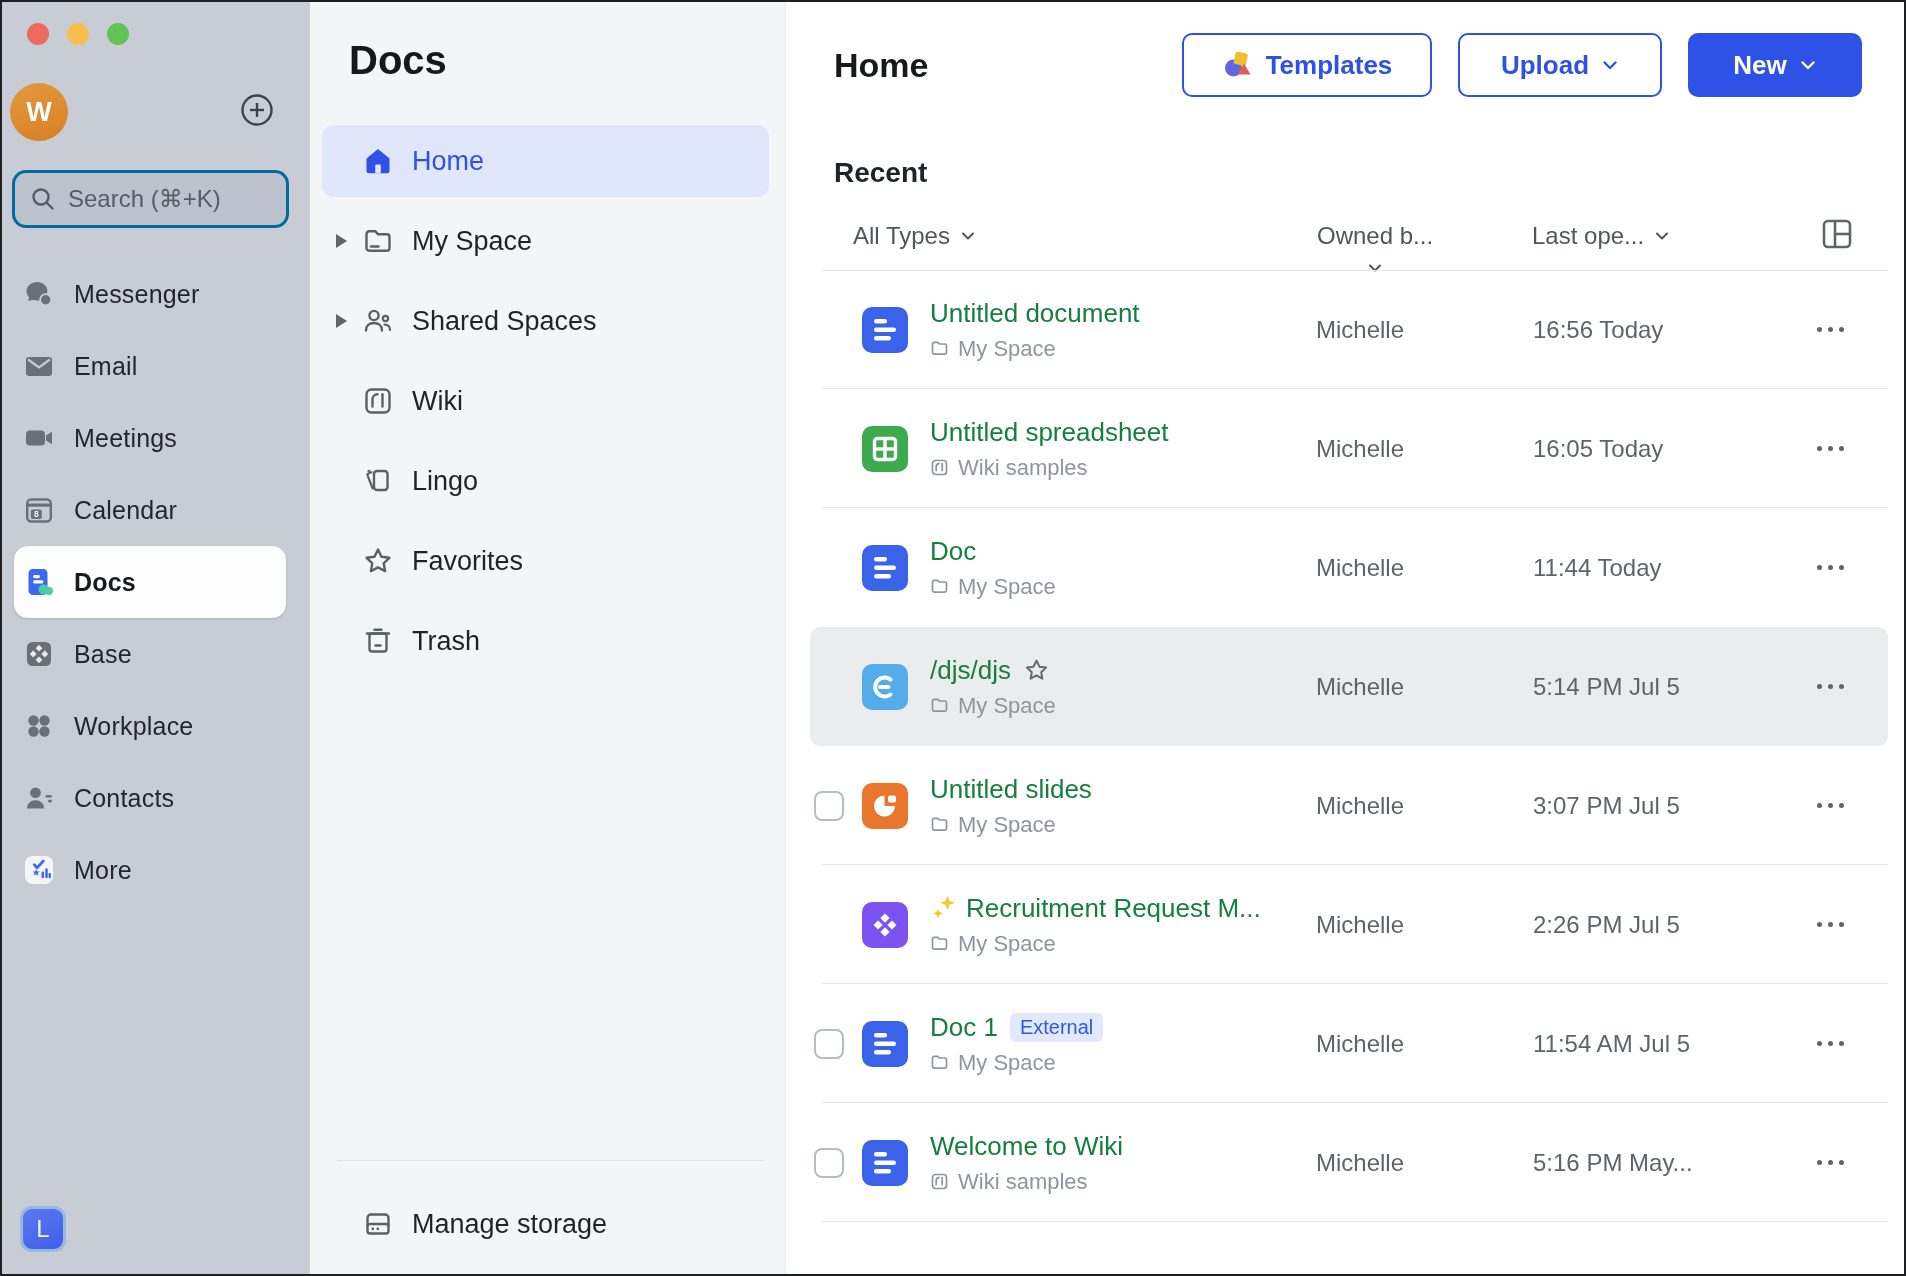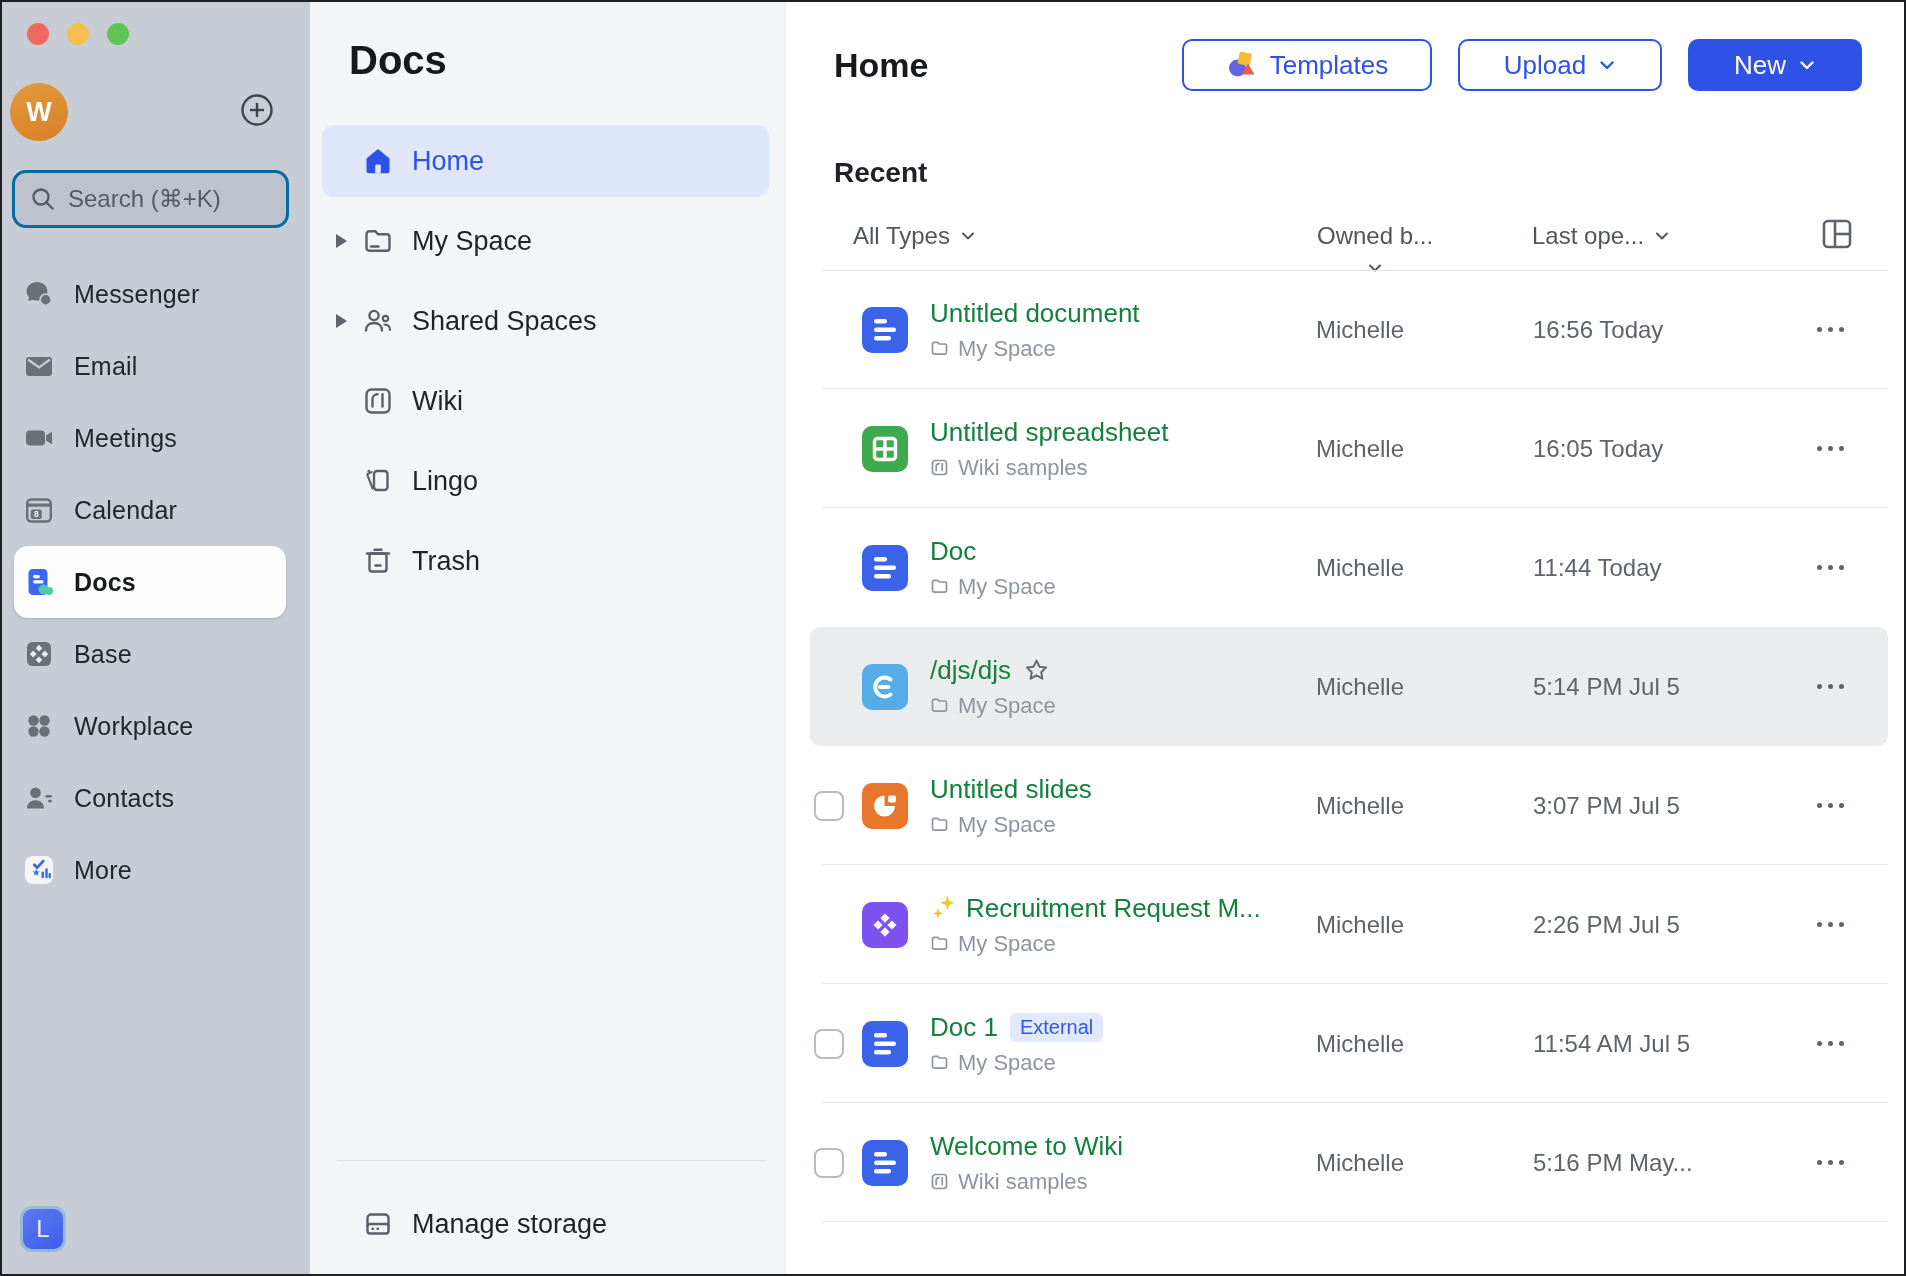--- a/index.html
+++ b/index.html
@@ -43,22 +43,22 @@
   .nav-item.selected .nav-label { color:#2e51e6; font-weight:500; }
   .panel-divider { position:absolute; top:1158px; left:27px; right:20px; height:1px; background:#e0e2e6; }
   .panel-footer { position:absolute; top:1186px; left:12px; right:16px; }
   .panel-footer .nav-item { margin-bottom:0; }
 
   
   .main { flex:1; background:#fff; position:relative; }
   .main-header { position:absolute; top:32px; left:48px; right:42px; height:62px; display:flex; align-items:center; justify-content:space-between; }
   .page-title { font-size:34px; font-weight:600; color:#17191d; }
   .actions { display:flex; gap:26px; }
-  .btn { height:52px; border-radius:10px; display:flex; align-items:center; justify-content:center; gap:12px;
-         font-size:26px; font-weight:400; cursor:pointer; border:2px solid #2e51e6; background:#fff; color:#2e51e6; }
+  .btn { height:64px; border-radius:10px; display:flex; align-items:center; justify-content:center; gap:12px;
+         font-size:26px; font-weight:700; cursor:pointer; border:2px solid #2e51e6; background:#fff; color:#2e51e6; }
   .btn.templates { width:250px; }
   .btn.upload { width:204px; }
   .btn.new { width:174px; background:#2e51e6; color:#fff; border-color:#2e51e6; }
   .section-title { position:absolute; top:155px; left:48px; font-size:28px; font-weight:600; color:#1f2329; }
   .filter-bar { position:absolute; top:214px; left:0; right:0; height:46px; }
   .filter { position:absolute; display:flex; align-items:center; gap:10px; font-size:24px; color:#51565d; cursor:pointer; top:6px; }
   .f-type { left:67px; } .f-owner { left:531px;flex-direction:column; } .f-last { left:746px; }
   .grid-toggle { position:absolute; left:1033px; top:0; cursor:pointer; }
 
   .rows { position:absolute; top:268px; left:24px; right:16px; }
@@ -276,20 +276,29 @@
               <path d="M9.5 7.2L6.8 8.3a2 2 0 0 0-1.1 2.6l5 12.6" fill="none" stroke="#5a6069" stroke-width="2.2" stroke-linecap="round"></path>
               <path d="M7.5 5.8l-1.2.3" fill="none" stroke="#5a6069" stroke-width="2" stroke-linecap="round"></path>
             </svg>
           </span>
                  <span class="nav-label">Lingo</span>
         </div>
         <div class="nav-item">
           <span class="nav-caret"></span>
                  <span class="nav-ic">
             <svg width="32" height="32" viewBox="0 0 32 32">
+              <path d="M16 4.5l3.5 7.2 7.9 1.1-5.7 5.5 1.4 7.8L16 22.4l-7.1 3.7 1.4-7.8-5.7-5.5 7.9-1.1z" fill="none" stroke="#5a6069" stroke-width="2.4" stroke-linejoin="round"></path>
+            </svg>
+          </span>
+                 <span class="nav-label">Favorites</span>
+        </div>
+        <div class="nav-item">
+          <span class="nav-caret"></span>
+                 <span class="nav-ic">
+            <svg width="32" height="32" viewBox="0 0 32 32">
               <rect x="7.5" y="8.5" width="17" height="18" rx="2.5" fill="none" stroke="#5a6069" stroke-width="2.4"></rect>
               <line x1="5" y1="8.5" x2="27" y2="8.5" stroke="#5a6069" stroke-width="2.4" stroke-linecap="round"></line>
               <line x1="12.5" y1="4.8" x2="19.5" y2="4.8" stroke="#5a6069" stroke-width="2.4" stroke-linecap="round"></line>
               <line x1="13.5" y1="20.5" x2="18.5" y2="20.5" stroke="#5a6069" stroke-width="2.4" stroke-linecap="round"></line>
             </svg>
           </span>
                  <span class="nav-label">Trash</span>
         </div>
       </div>
     <div class="panel-divider"></div>

